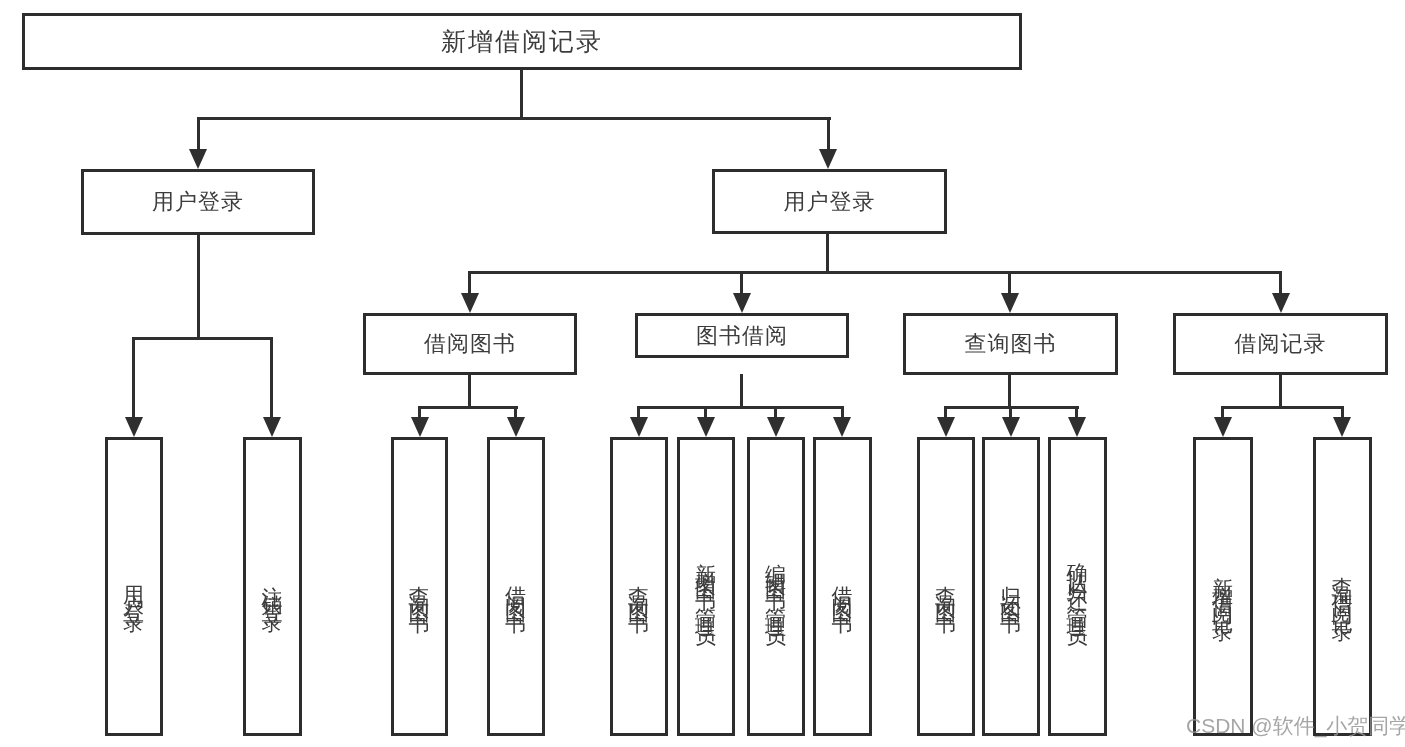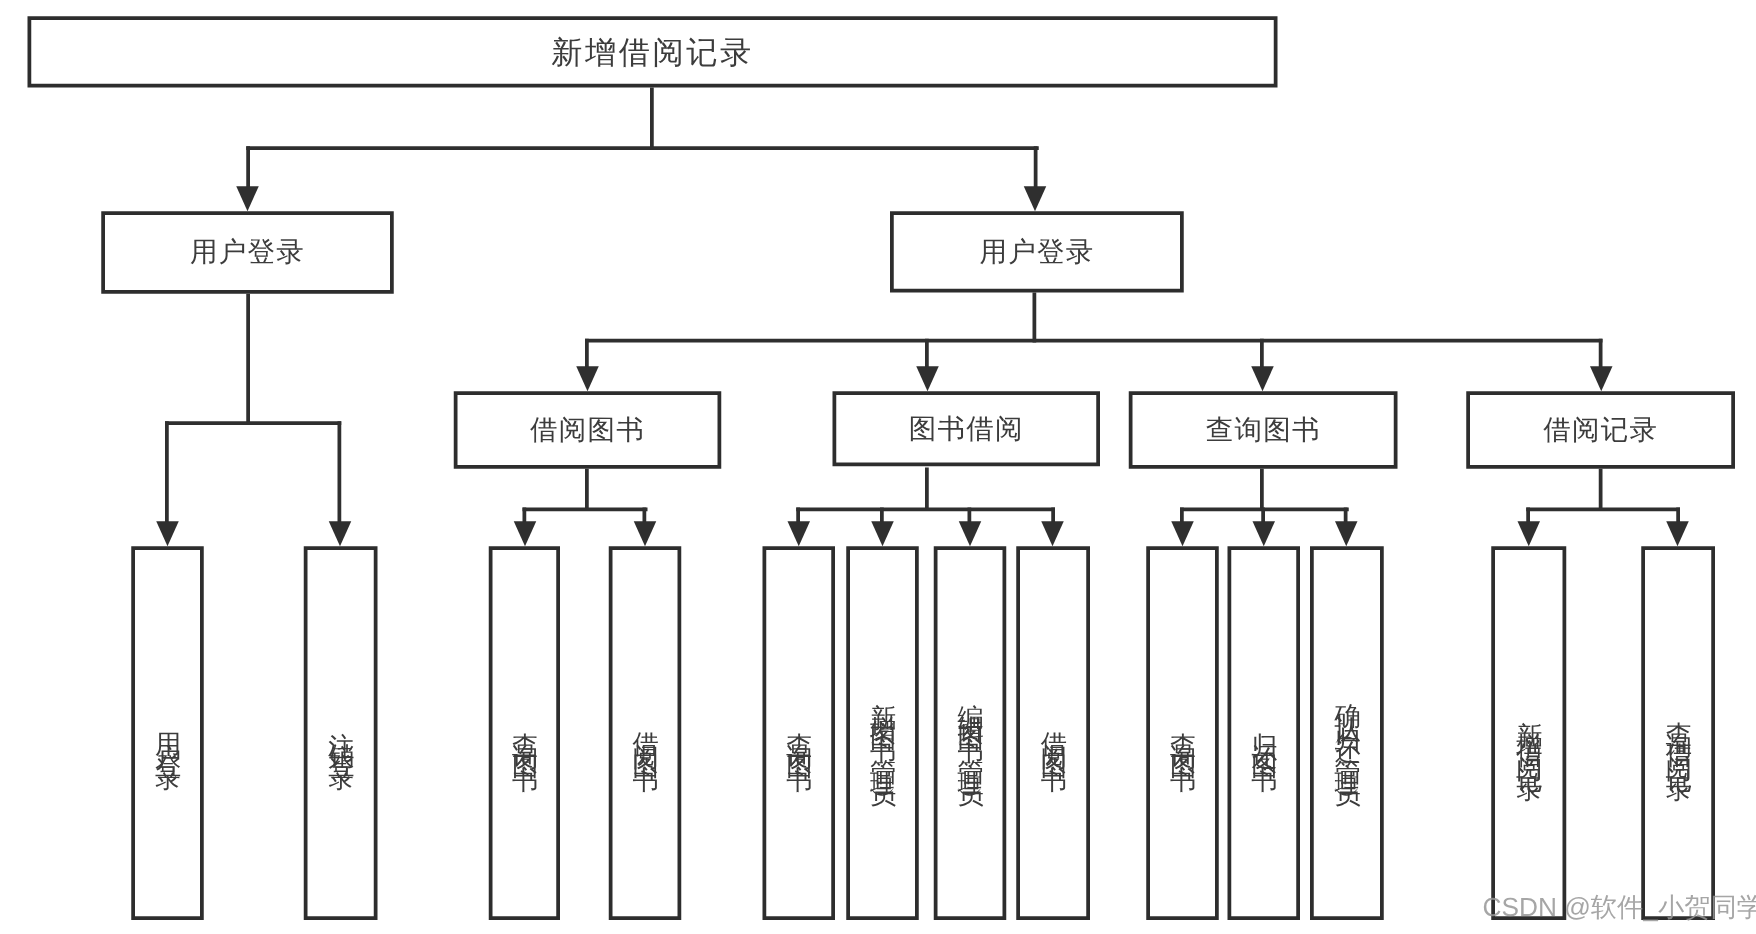--- a/index.html
+++ b/index.html
@@ -115,21 +115,21 @@
   <div class="arrow" style="left:1214px;top:417px"></div>
   <div class="vline" style="left:1341px;top:406px;height:13px"></div>
   <div class="arrow" style="left:1333px;top:417px"></div>
 
   <div class="box root-label" style="left:22px;top:13px;width:1000px;height:57px">新增借阅记录</div>
 
   <div class="box hlabel" style="left:81px;top:169px;width:234px;height:66px">用户登录</div>
   <div class="box hlabel" style="left:712px;top:169px;width:235px;height:65px">用户登录</div>
 
   <div class="box hlabel" style="left:363px;top:313px;width:214px;height:62px">借阅图书</div>
-  <div class="box hlabel" style="left:666px;top:313px;width:214px;height:60px">图书借阅</div>
+  <div class="box hlabel" style="left:635px;top:313px;width:214px;height:45px">图书借阅</div>
   <div class="box hlabel" style="left:903px;top:313px;width:215px;height:62px">查询图书</div>
   <div class="box hlabel" style="left:1173px;top:313px;width:215px;height:62px">借阅记录</div>
 
   <div class="box" style="left:105px;top:437px;width:58px;height:299px">
     <span class="v-text">用户登录</span>
   </div>
   <div class="box" style="left:243px;top:437px;width:59px;height:299px">
     <span class="v-text">注销登录</span>
   </div>
 

